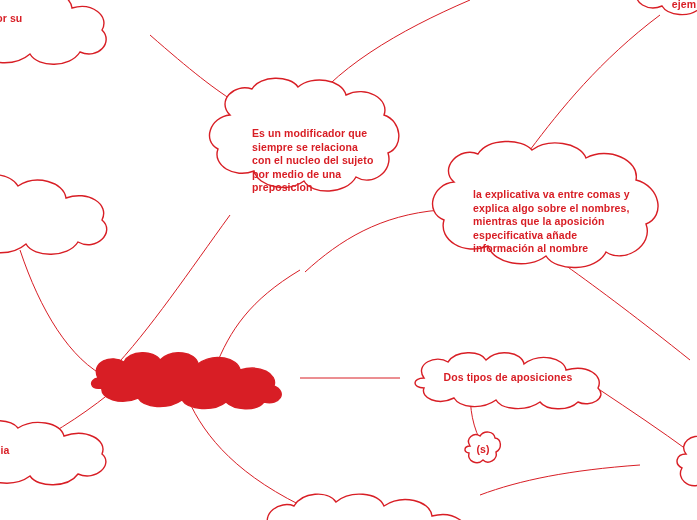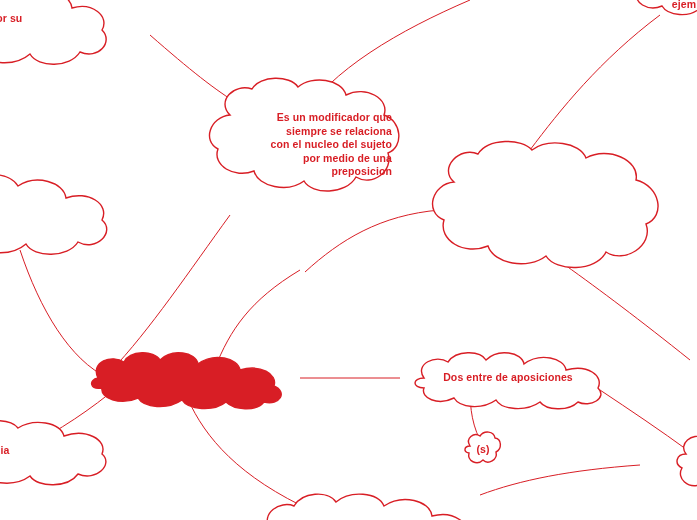--- a/index.html
+++ b/index.html
@@ -115,41 +115,46 @@
                C 60 0, 90 0, 98 12
                C 112 0, 142 4, 146 20
                C 166 10, 190 24, 184 40
                C 202 46, 204 72, 188 78
                C 194 96, 172 112, 156 102
                C 146 120, 112 120, 104 106
                C 88 118, 58 112, 54 96
                C 34 104, 12 90, 18 74
                C 2 66, 10 42, 30 40 Z" fill="#ffffff" stroke="#d81e25" stroke-width="1.4"></path>
     </svg>
-    <div class="node-label" style="left:52px; top:36px; width:140px;text-align:right;">Es un modificador que
+    <div class="node-label" style="left:52px; top:52px; width:140px;">Es un modificador que
 siempre se relaciona
 con el nucleo del sujeto
 por medio de una
 preposicion</div>
   </div>
 
   <div class="node" style="left:420px; top:138px; width:256px; height:140px;">
     <svg class="cloud-svg" width="256" height="140" viewBox="0 0 256 140">
       <path d="M34 44
                C 18 30, 40 8, 58 16
                C 68 0, 102 0, 112 12
                C 128 0, 160 4, 166 20
                C 188 8, 220 22, 216 42
                C 240 48, 246 78, 226 86
                C 234 108, 204 126, 186 114
                C 176 134, 136 134, 126 118
                C 108 132, 74 126, 68 108
                C 44 118, 18 102, 24 82
                C 4 74, 12 46, 34 44 Z" fill="#ffffff" stroke="#d81e25" stroke-width="1.4"></path>
     </svg>
+    <div class="node-label" style="left:53px; top:50px; width:192px;">la explicativa va entre comas y
+explica algo sobre el nombres,
+mientras que la aposición
+especificativa añade
+información al nombre</div>
   </div>
 
   <div class="node" style="left:-90px; top:170px; width:240px; height:95px;">
     <svg class="cloud-svg" width="245" height="95" viewBox="0 0 245 95">
       <path d="M0 18
                C 16 2, 46 2, 56 14
                C 70 0, 100 2, 108 16
                C 126 4, 154 12, 156 28
                C 178 20, 200 34, 192 50
                C 206 62, 186 82, 168 72
@@ -170,21 +175,21 @@
                C 100 0, 124 4, 126 16
                C 142 4, 166 10, 168 22
                C 190 16, 206 28, 200 40
                C 210 50, 192 60, 180 54
                C 170 64, 148 62, 142 54
                C 128 64, 104 62, 98 52
                C 84 62, 62 60, 56 50
                C 40 58, 22 50, 26 40
                C 14 40, 14 30, 26 30 Z" fill="#ffffff" stroke="#d81e25" stroke-width="1.4"></path>
     </svg>
-    <div class="node-label center" style="left:22px; top:23px; width:176px;">Dos entre de aposiciones</div>
+    <div class="node-label center" style="left:22px; top:23px; width:176px;">Dos tipos de aposiciones</div>
   </div>
 
   <div class="node" style="left:-80px; top:418px; width:215px; height:72px;">
     <svg class="cloud-svg" width="220" height="72" viewBox="0 0 220 72">
       <path d="M0 16
                C 14 2, 42 2, 52 12
                C 62 0, 90 0, 98 10
                C 114 0, 140 4, 144 18
                C 166 10, 188 22, 182 36
                C 194 46, 176 64, 158 56

